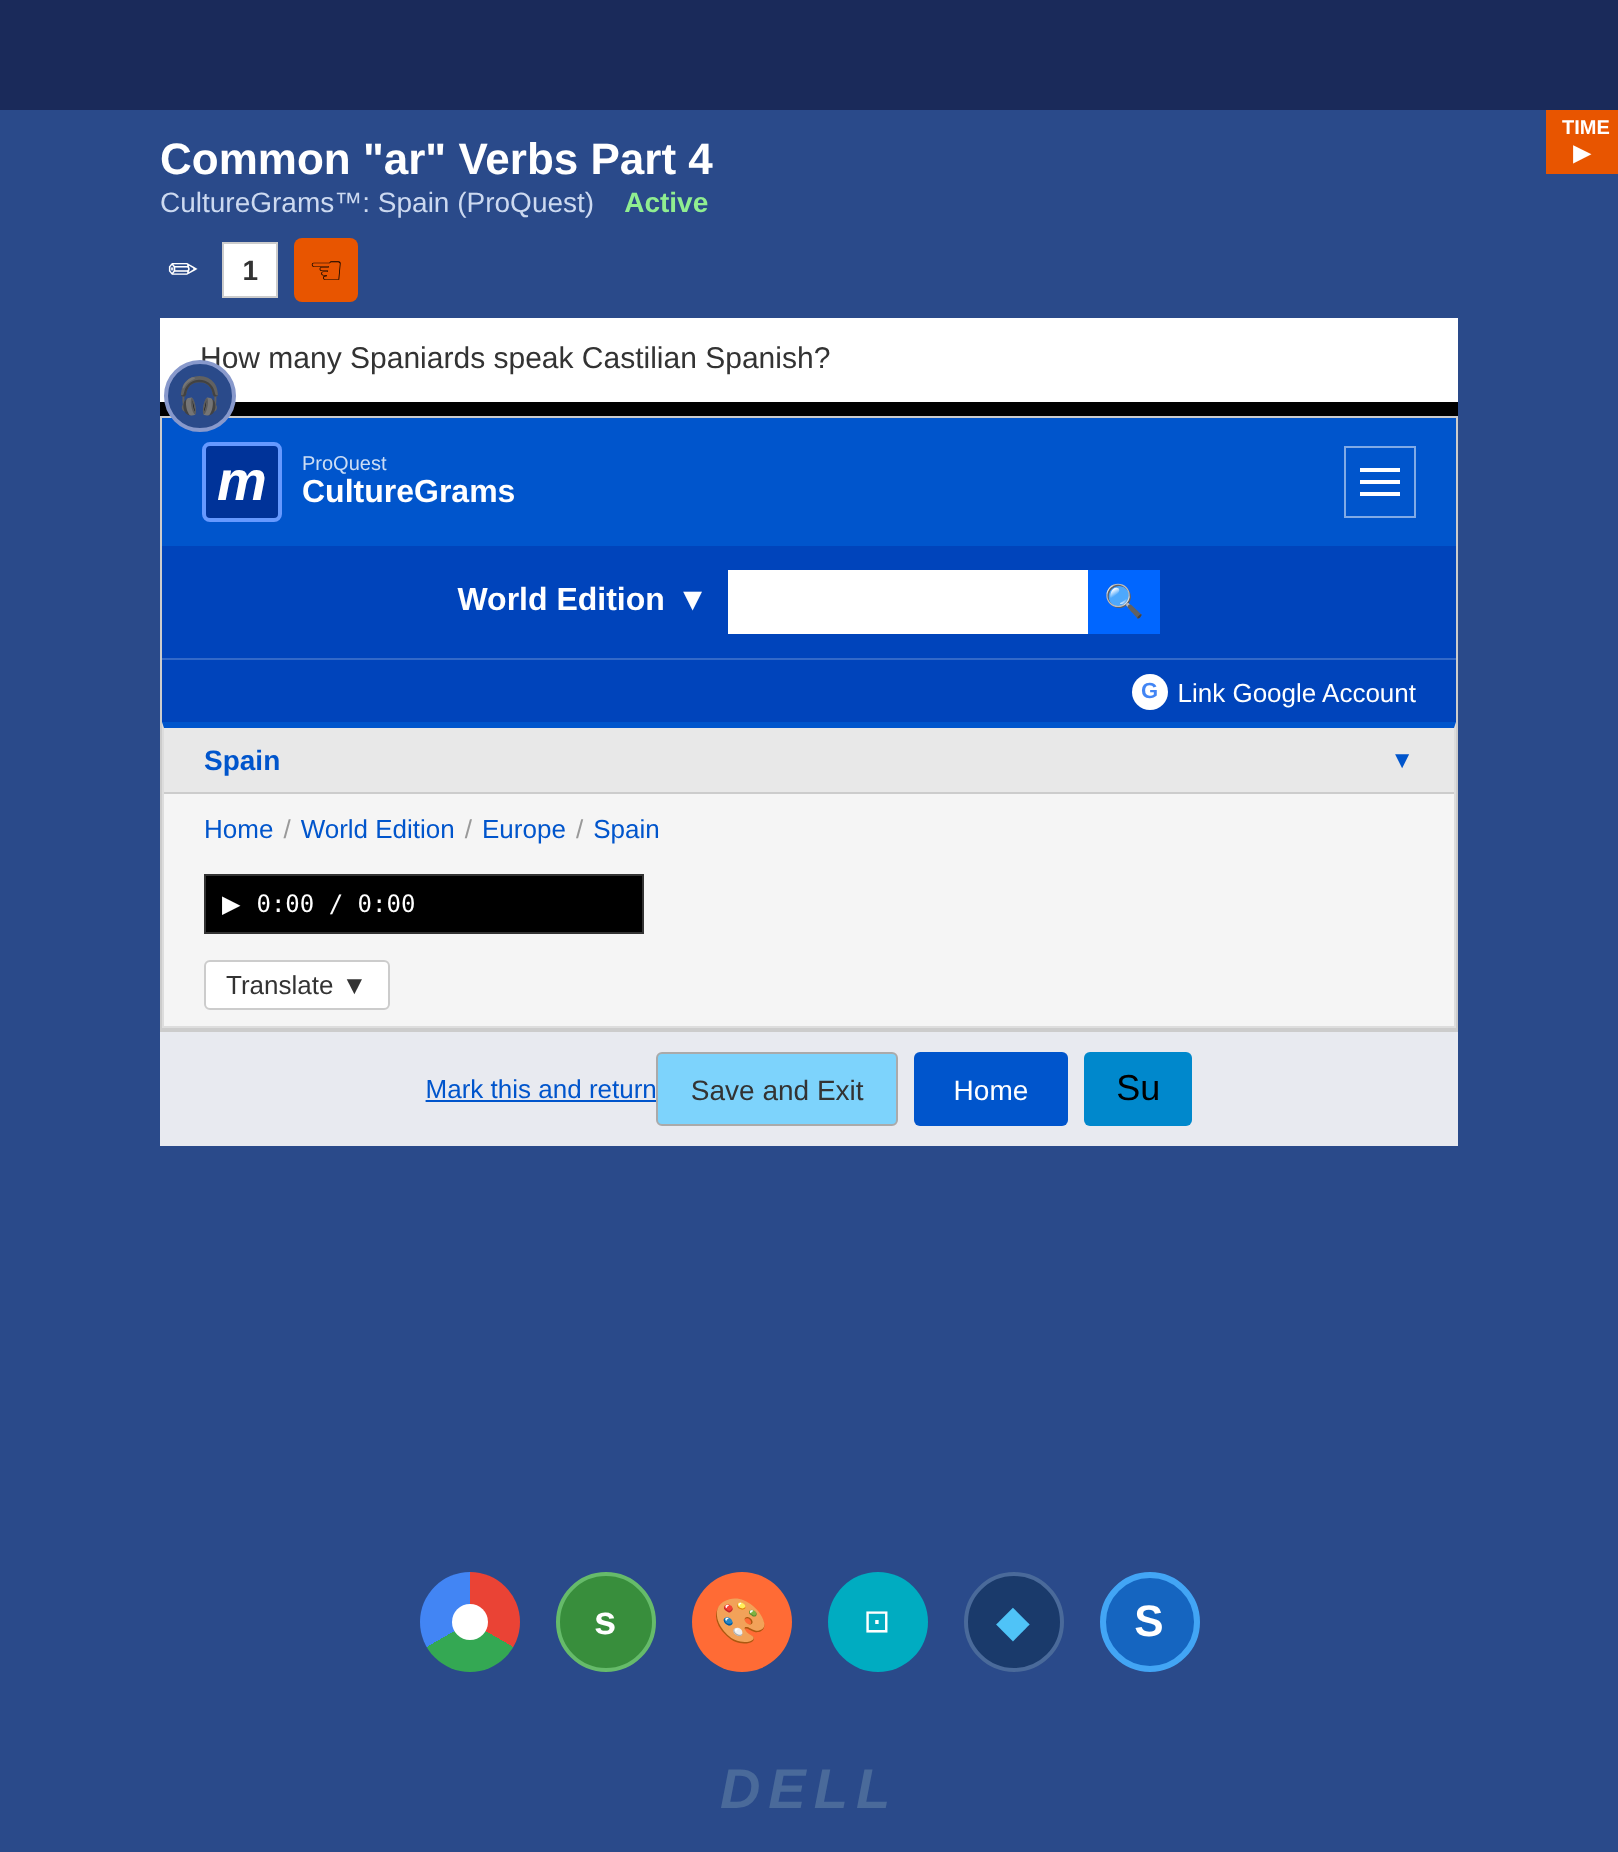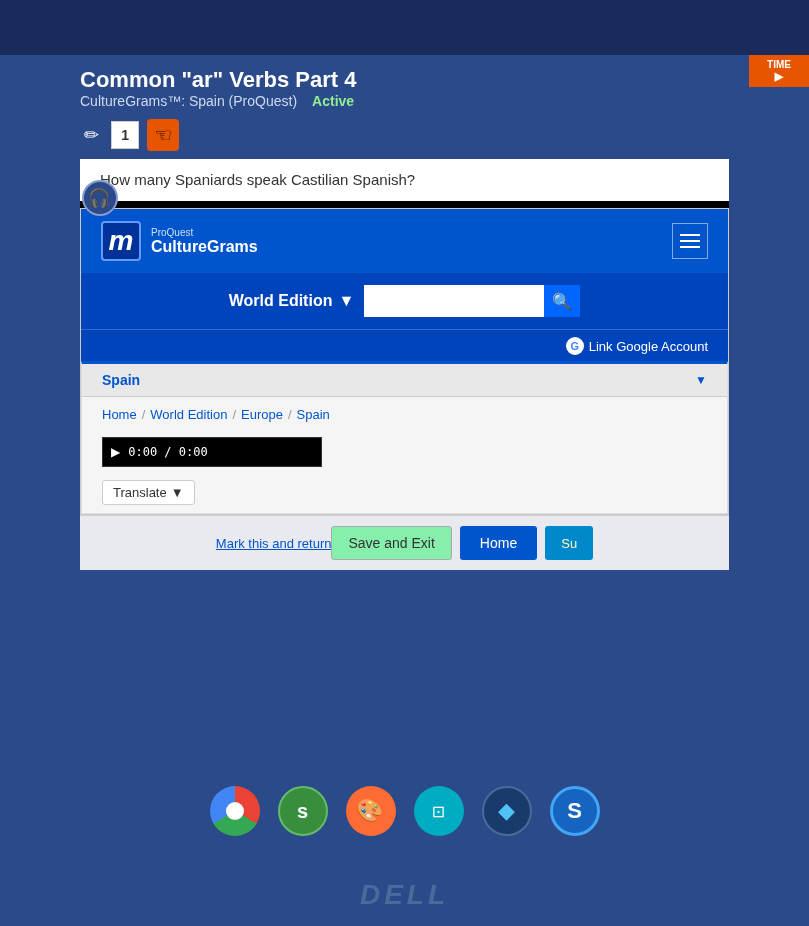--- a/index.html
+++ b/index.html
@@ -88,21 +88,21 @@
     
     .timer-area {
       position: absolute;
       top: 55px;
       right: 0;
       background: #e85500;
       color: white;
       padding: 4px 8px;
       font-size: 11px;
       font-weight: bold;
-      width: 60px;
+      width: 36px;
       text-align: center;
     }
 
     
     .question-box {
       background: white;
       margin: 0 80px;
       padding: 12px 20px;
       border-bottom: 7px solid #000000;
     }
@@ -369,21 +369,21 @@
       background: none;
       border: none;
     }
 
     .action-buttons {
       display: flex;
       gap: 8px;
     }
 
     .btn-save-exit {
-      background: #86efac;
+      background: #7dd3fc;
       border: 1px solid #aaa;
       color: #333;
       padding: 8px 16px;
       font-size: 14px;
       cursor: pointer;
       border-radius: 3px;
     }
 
     .btn-next {
       background: #0055cc;
@@ -391,23 +391,23 @@
       color: white;
       padding: 8px 20px;
       font-size: 14px;
       cursor: pointer;
       border-radius: 3px;
     }
 
     .btn-submit {
       background: #0088cc;
       border: none;
-      color: #fef9c3;
+      color: #000000;
       padding: 8px 16px;
-      font-size: 13px;
+      font-size: 18px;
       cursor: pointer;
       border-radius: 3px;
     }
 
     
     .taskbar {
       position: absolute;
       bottom: 80px;
       left: 0;
       right: 0;

